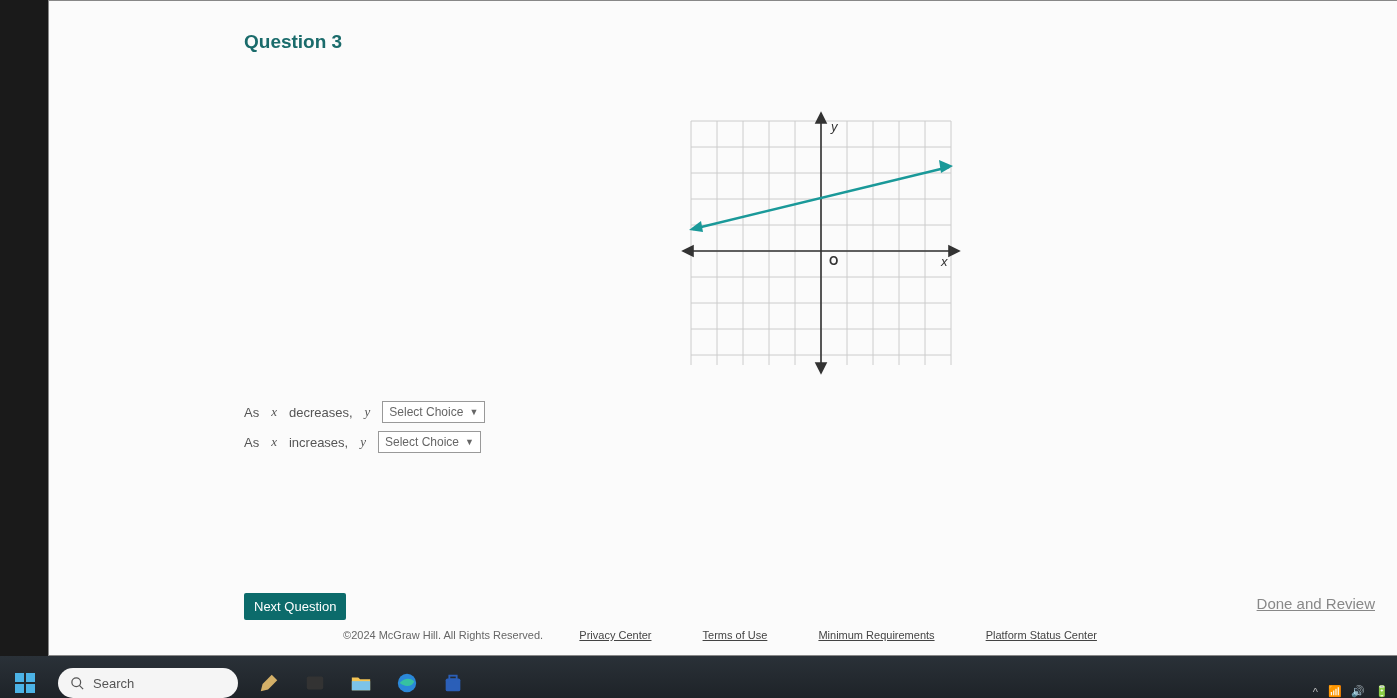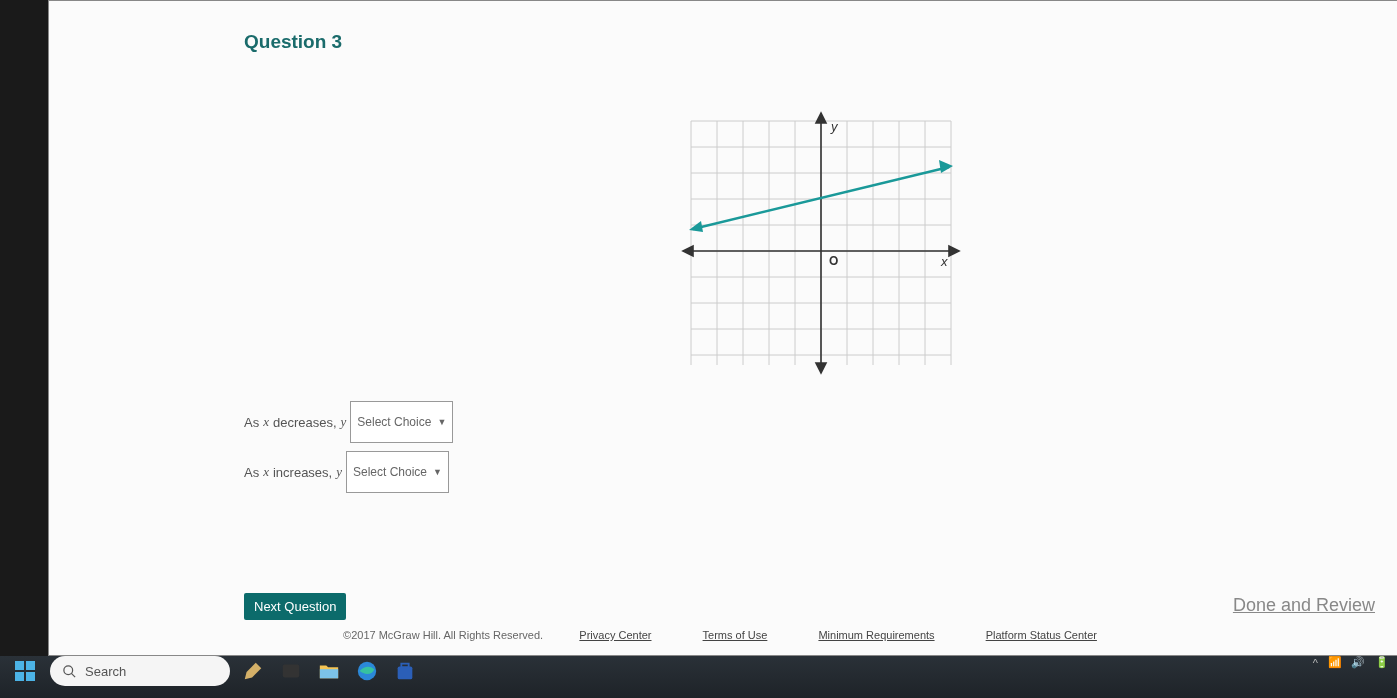--- a/index.html
+++ b/index.html
@@ -51,26 +51,26 @@
   position: absolute;
   top: 400px;
   left: 195px;
 }
 .answer-line {
   color: #555;
   font-size: 13px;
   margin-bottom: 8px;
   display: flex;
   align-items: center;
-  gap: 4px;
+  gap: 12px;
 }
 .select-box {
   border: 1px solid #999;
   background: #fff;
-  padding: 13px 6px;
+  padding: 3px 6px;
   font-size: 12px;
   color: #666;
   display: inline-flex;
   align-items: center;
   gap: 6px;
   cursor: pointer;
 }
 .select-box .chev {
   font-size: 9px;
 }
@@ -92,21 +92,21 @@
   font-size: 13px;
   font-weight: 500;
   border-radius: 2px;
   cursor: pointer;
 }
 .done-link {
   position: absolute;
   right: 40px;
   top: 8px;
   color: #888;
-  font-size: 18px;
+  font-size: 15px;
   text-decoration: underline;
   cursor: pointer;
 }
 .footer-line {
   position: absolute;
   bottom: 14px;
   left: 0;
   right: 0;
   text-align: center;
   font-size: 11px;
@@ -119,23 +119,23 @@
   cursor: pointer;
 }
 .taskbar {
   position: absolute;
   left: 0;
   right: 0;
   bottom: 0;
   height: 42px;
   background: linear-gradient(#2a3138, #1e2328);
   display: flex;
-  align-items: flex-start;
+  align-items: flex-end;
   padding: 0 8px;
-  gap: 8px;
+  gap: 16px;
 }
 .start-btn {
   width: 34px;
   height: 30px;
   display: flex;
   align-items: center;
   justify-content: center;
   cursor: pointer;
 }
 .start-grid {
@@ -250,21 +250,21 @@
           <span>Select Choice</span>
           <span class="chev">▼</span>
         </div>
       </div>
     </div>
 
     <div class="bottom-bar">
       <button class="next-btn">Next Question</button>
       <a class="done-link">Done and Review</a>
       <div class="footer-line">
-        <span>©2017 McGraw Hill. All Rights Reserved.</span>
+        <span>©2024 McGraw Hill. All Rights Reserved.</span>
         &nbsp;&nbsp;
         <a>Privacy Center</a>
         <a>Terms of Use</a>
         <a>Minimum Requirements</a>
         <a>Platform Status Center</a>
       </div>
     </div>
 
   </div>
 </div>

